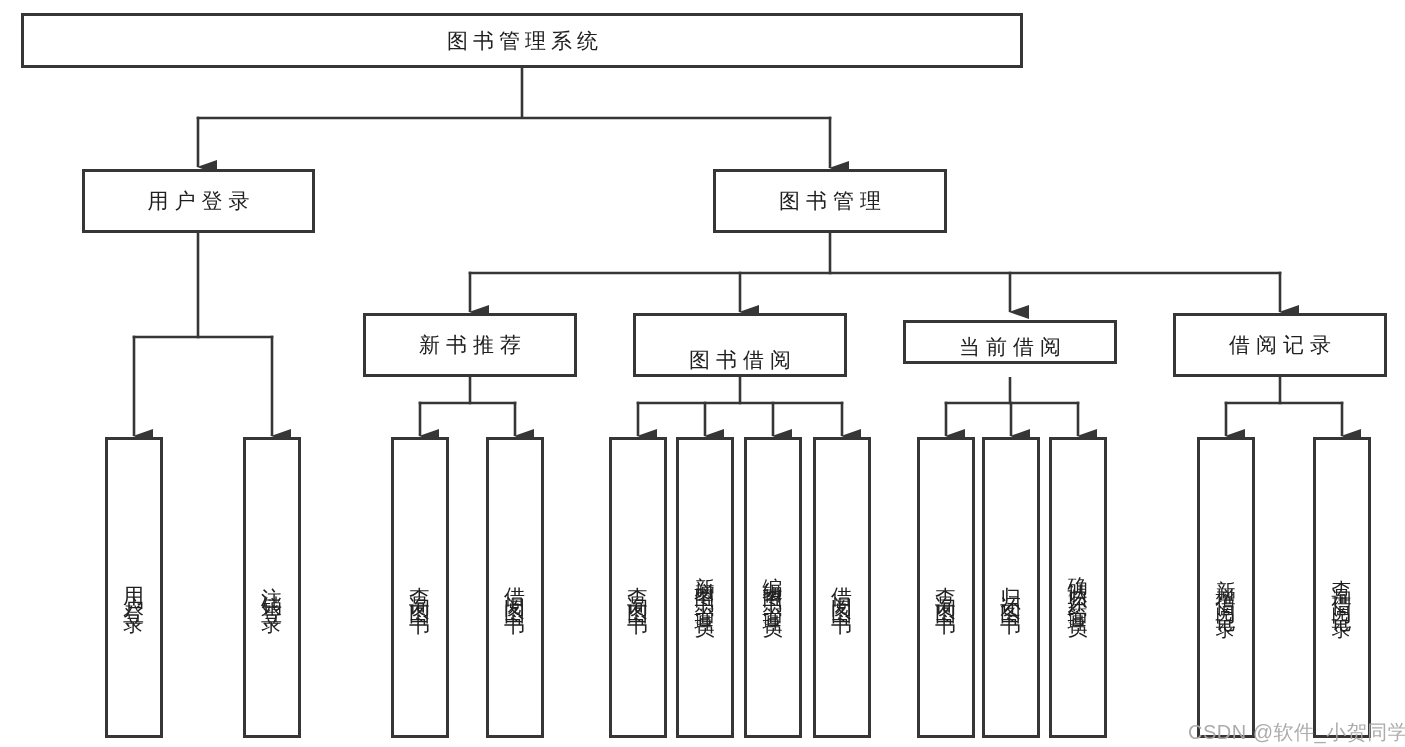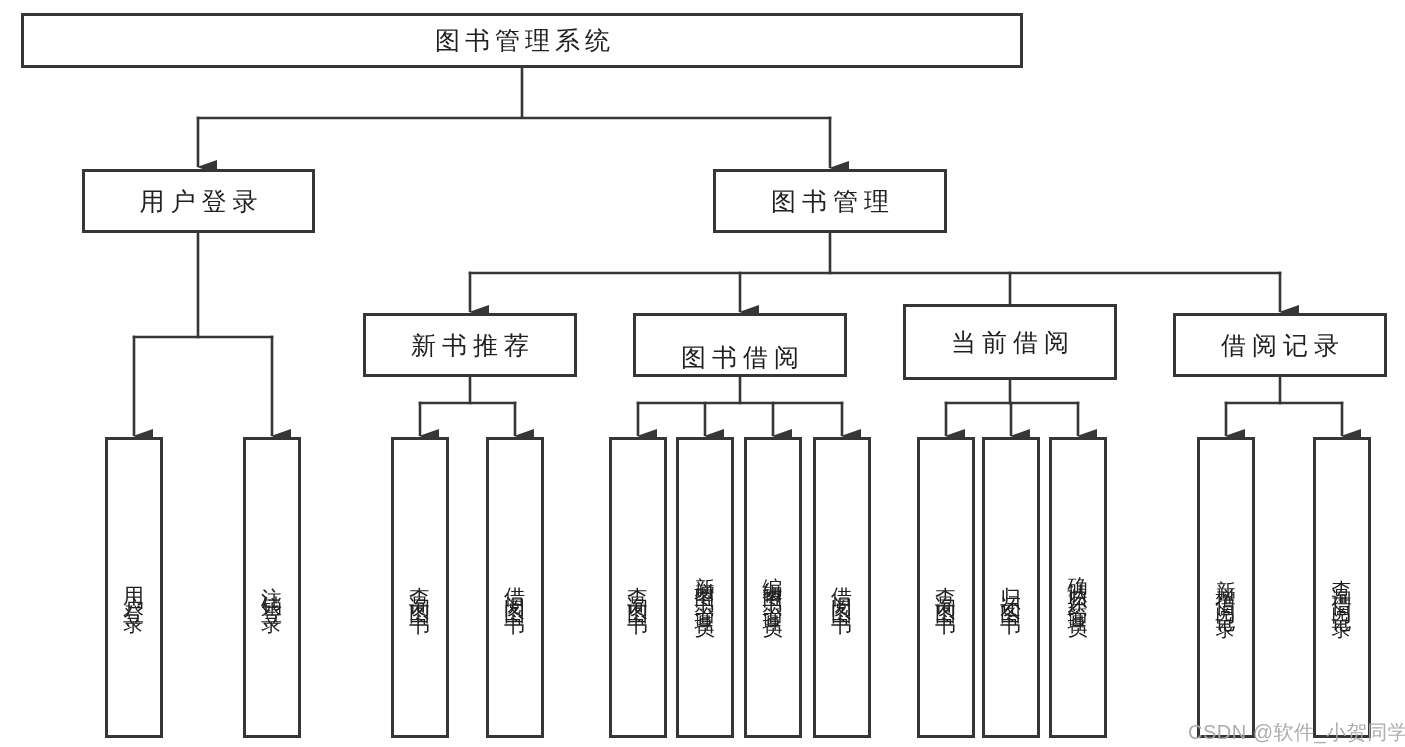--- a/index.html
+++ b/index.html
@@ -10,21 +10,21 @@
     color:#1f1f1f;
   }
   .stage{position:absolute;left:0;top:0;width:1405px;height:747px;}
   svg.wires{position:absolute;left:0;top:0;z-index:1;}
   .node{
     position:absolute;z-index:2;box-sizing:border-box;
     border:3px solid #363636;background:#ffffff;
     display:flex;align-items:center;justify-content:center;
   }
   .hlabel{
-    font-size:25px;letter-spacing:6px;text-indent:6px;
+    font-size:21px;letter-spacing:6px;text-indent:6px;
     white-space:nowrap;color:#202020;
   }
   .root .hlabel{letter-spacing:5px;}
   .vlabel{
     writing-mode:vertical-rl;text-orientation:mixed;
     font-size:21px;letter-spacing:9px;line-height:1;
     color:#202020;
   }
   .watermark{
     position:absolute;z-index:3;left:1188px;top:719px;
@@ -97,21 +97,21 @@
   <div class="node" style="left:713px;top:169px;width:234px;height:64px;">
     <span class="hlabel">图书管理</span>
   </div>
 
   <div class="node" style="left:363px;top:313px;width:214px;height:64px;">
     <span class="hlabel">新书推荐</span>
   </div>
   <div class="node" style="left:633px;top:313px;width:214px;height:64px;align-items:flex-end;">
     <span class="hlabel">图书借阅</span>
   </div>
-  <div class="node" style="left:903px;top:304px;width:214px;height:76px;">
+  <div class="node" style="left:903px;top:320px;width:214px;height:44px;align-items:flex-end;">
     <span class="hlabel">当前借阅</span>
   </div>
   <div class="node" style="left:1173px;top:313px;width:214px;height:64px;">
     <span class="hlabel">借阅记录</span>
   </div>
 
   <div class="node" style="left:105px;top:437px;width:58px;height:301px;">
     <span class="vlabel">用户登录</span>
   </div>
   <div class="node" style="left:243px;top:437px;width:58px;height:301px;">

